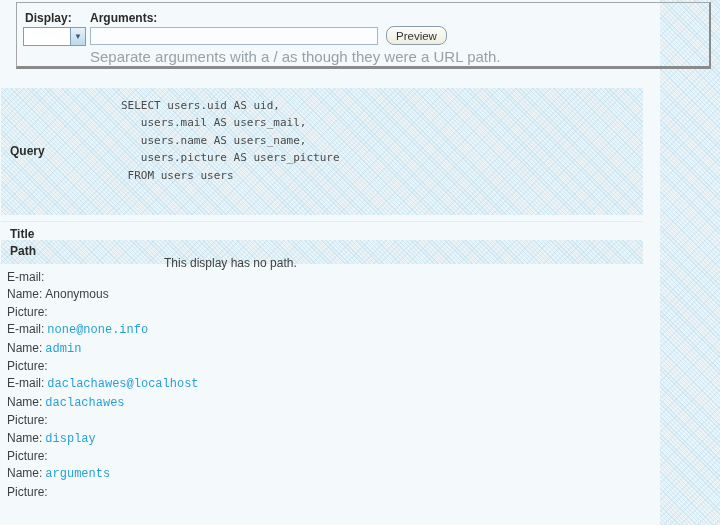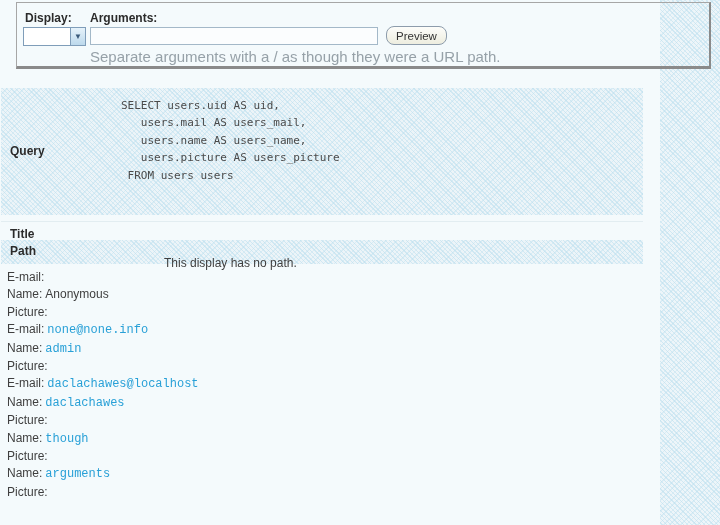--- a/index.html
+++ b/index.html
@@ -148,21 +148,21 @@
       <span class="field-label">E-mail:</span><a class="val-link">daclachawes@localhost</a>
     </div>
     <div class="field-line">
       <span class="field-label">Name:</span><a class="val-link">daclachawes</a>
     </div>
     <div class="field-line">
       <span class="field-label">Picture:</span><span class="val-plain"></span>
     </div>
 
     <div class="field-line">
-      <span class="field-label">Name:</span><a class="val-link">though</a>
+      <span class="field-label">Name:</span><a class="val-link">display</a>
     </div>
     <div class="field-line">
       <span class="field-label">Picture:</span><span class="val-plain"></span>
     </div>
 
     <div class="field-line">
       <span class="field-label">Name:</span><a class="val-link">arguments</a>
     </div>
     <div class="field-line">
       <span class="field-label">Picture:</span><span class="val-plain"></span>

